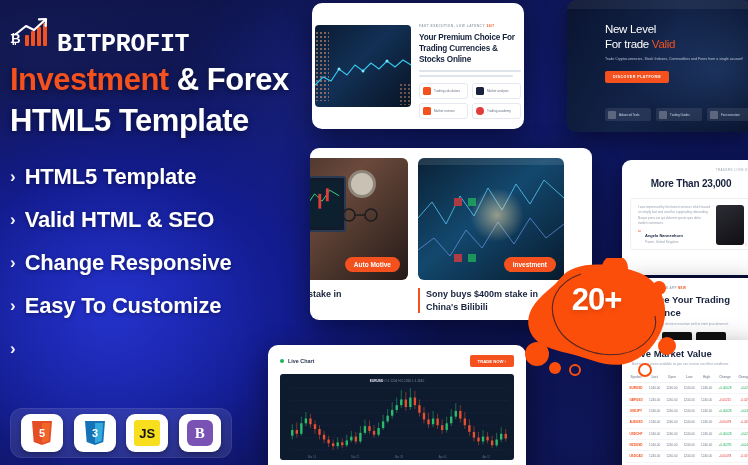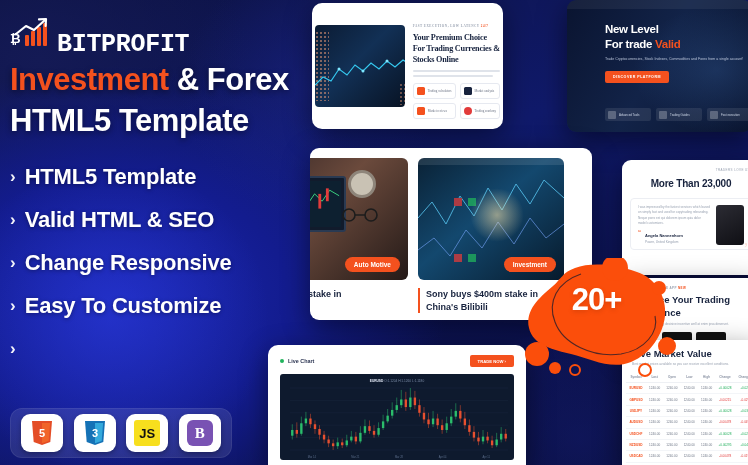--- a/index.html
+++ b/index.html
@@ -69,21 +69,21 @@
            font-size:13px; font-weight:bold; color:#111; font-family:"Liberation Sans",sans-serif; }
   .bsbox { width:26px; height:26px; background:#7952b3; border-radius:6px;
            display:flex; align-items:center; justify-content:center;
            font-size:15px; font-weight:bold; color:#fff; font-family:"Liberation Serif",serif; }
 
   
   .card { position:absolute; background:#fff; border-radius:10px; overflow:hidden;
           box-shadow: 0 8px 28px rgba(0,0,0,.45); }
 
   
-  #mock-hero { left:312px; top:3px; width:191px; height:126px; padding:9px 3px;font-family:Liberation Serif, serif; }
+  #mock-hero { left:312px; top:3px; width:212px; height:126px; padding:9px 3px; }
   .mh-inner { display:flex; gap:8px; height:100%; }
   .mh-img { width:96px; height:82px; border-radius:4px; align-self:center;
             background: linear-gradient(135deg,#0b1b33 0%,#123055 45%,#081324 100%);
             position:relative; overflow:hidden; }
   .mh-img .spark { position:absolute; left:0; right:0; bottom:16px; height:34px; }
   .mh-dots { position:absolute; left:-4px; top:6px; width:18px; height:70px;
              background-image: radial-gradient(#f4a07a 0.7px, transparent 0.8px);
              background-size: 4px 4px; opacity:.55; }
   .mh-dots2 { position:absolute; left:84px; bottom:2px; width:40px; height:22px;
              background-image: radial-gradient(#f4a07a 0.7px, transparent 0.8px);
@@ -100,21 +100,21 @@
   .mh-chip span { font-size:3.1px; color:#6b7384; white-space:nowrap; }
 
   
   #mock-dark { left:567px; top:0; width:185px; height:132px; border-radius:9px;
                background: linear-gradient(120deg,#0a1430 0%,#122348 48%,#0a1530 100%);
                overflow:hidden; box-shadow: 0 8px 28px rgba(0,0,0,.5); }
   .md-rays { position:absolute; inset:0; opacity:.45;
              background: radial-gradient(ellipse 120px 90px at 150px 70px, rgba(80,140,220,.45), rgba(0,0,0,0) 70%); }
   .md-nav { position:absolute; left:0; right:0; top:0; height:9px; background:rgba(255,255,255,.06); }
   .md-body { position:absolute; left:38px; top:22px; right:8px; }
-  .md-h { font-size:11.5px; font-weight:bold; color:#fff; line-height:1.28; letter-spacing:-0.3px; }
+  .md-h { font-size:11.5px; font-weight:normal; color:#fff; line-height:1.28; letter-spacing:-0.3px; }
   .md-h .ac { color:#f4511e; }
   .md-p { margin-top:6px; font-size:3.6px; color:#b8c3d8; line-height:1.6; width:140px; }
   .md-btn { margin-top:8px; display:inline-block; background:#f4511e; color:#fff;
             font-size:3.6px; font-weight:bold; letter-spacing:.5px; padding:4px 8px; border-radius:2px; }
   .md-chips { position:absolute; left:38px; top:108px; display:flex; gap:5px; }
   .md-chip { width:46px; height:13px; background:rgba(255,255,255,.09); border-radius:2px;
              display:flex; align-items:center; gap:3px; padding:0 3px; }
   .md-chip i { width:8px; height:8px; background:rgba(255,255,255,.25); border-radius:1px; flex:none; display:block; }
   .md-chip span { font-size:2.9px; color:#cfd8e8; white-space:nowrap; }
 

